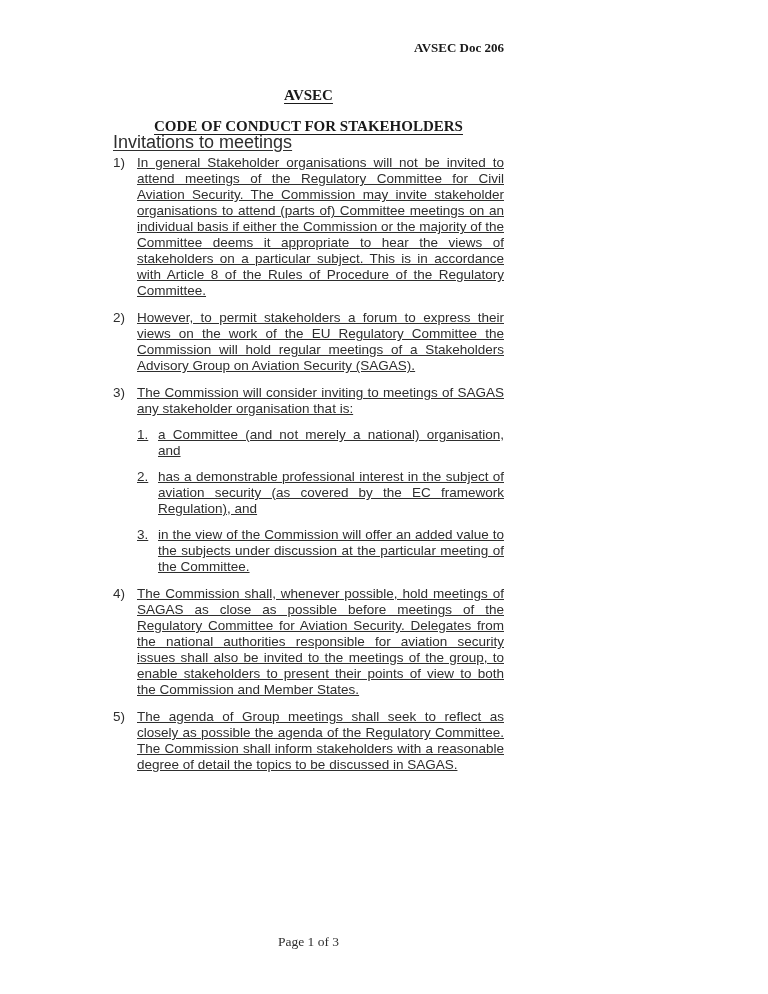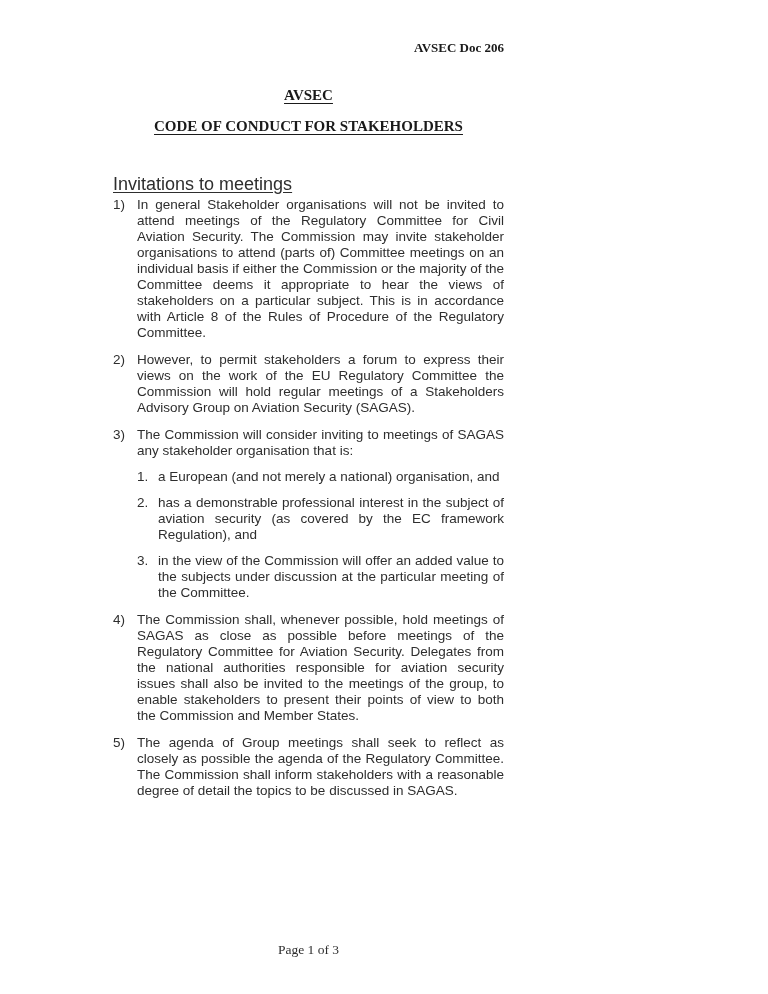--- a/index.html
+++ b/index.html
@@ -31,43 +31,43 @@
     font-family: "Liberation Serif", serif;
     font-weight: bold;
     font-size: 15px;
     line-height: 15px;
     text-align: center;
     color: #1a1a1a;
     text-decoration: underline;
     text-underline-offset: 3px;
   }
   .title-draft { margin-bottom: 16px; }
-  .title-main  { margin-bottom: 42px; }
+  .title-main  { }
   .section-heading {
     font-size: 18px;
     line-height: 16px;
     text-decoration: underline;
     text-underline-offset: 2px;
     margin-bottom: 5px;
     color: #2e2e2e;
   }
   .list { font-size: 13.5px; line-height: 16px; }
   .item { display: flex; margin-bottom: 11px; }
   .num  { flex: 0 0 24px; width: 24px; }
-  .body { flex: 1; min-width: 0; }
+  .body { flex: 1; min-width: 0; text-decoration: underline; }
   .justify { text-align: justify; }
   .subitem { display: flex; margin-top: 10px; }
   .subnum  { flex: 0 0 21px; width: 21px; }
   .subtext { flex: 1; min-width: 0; }
   .cont { margin-top: 10px; }
   .footer {
     position: absolute;
     left: 0;
     right: 0;
-    bottom: 36px;
+    bottom: 44px;
     text-align: center;
     font-family: "Liberation Serif", serif;
     font-size: 13.5px;
     color: #2e2e2e;
   }
 </style>
 </head>
 <body>
 
 <div class="page">
@@ -91,21 +91,21 @@
         <div class="body">
           <div class="justify">However, to permit stakeholders a forum to express their views on the work of the EU Regulatory Committee the Commission will hold regular meetings of a Stakeholders Advisory Group on Aviation Security (SAGAS).</div>
         </div>
       </div>
       <div class="item">
         <span class="num">3)</span>
         <div class="body">
           <div class="justify">The Commission will consider inviting to meetings of SAGAS any stakeholder organisation that is:</div>
           <div class="subitem">
             <span class="subnum">1.</span>
-            <div class="subtext justify">a European (and not merely a national) organisation, and</div>
+            <div class="subtext justify">a Committee (and not merely a national) organisation, and</div>
           </div>
           <div class="subitem">
             <span class="subnum">2.</span>
             <div class="subtext justify">has a demonstrable professional interest in the subject of aviation security (as covered by the EC framework Regulation), and</div>
           </div>
           <div class="subitem">
             <span class="subnum">3.</span>
             <div class="subtext justify">in the view of the Commission will offer an added value to the subjects under discussion at the particular meeting of the Committee.</div>
           </div>
         </div>

